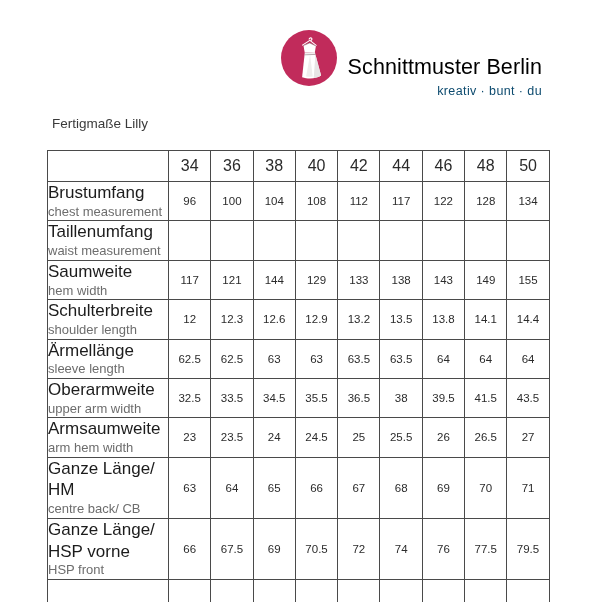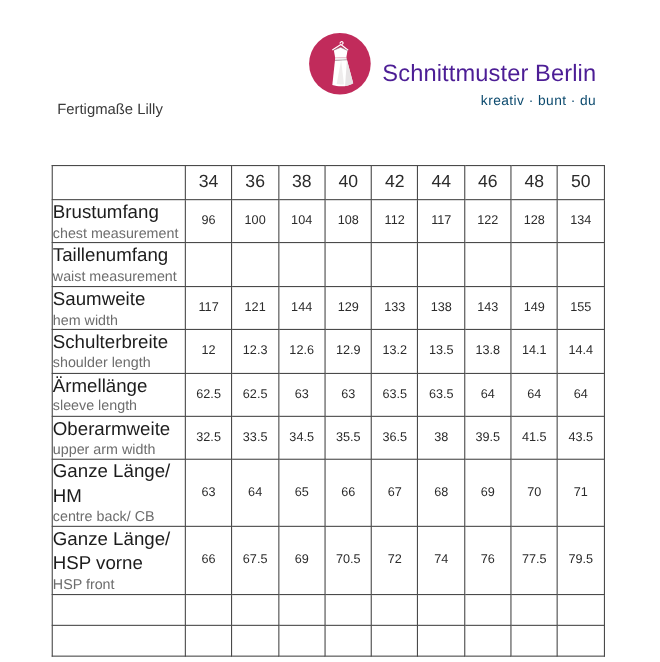--- a/index.html
+++ b/index.html
@@ -40,40 +40,40 @@
     top: 0;
   }
   .logo-text {
     display: flex;
     flex-direction: column;
     align-items: flex-end;
     line-height: 1;
   }
   .brand-name {
     font-size: 21.5px;
-    color: #4c1d95;
+    color: #000000;
     letter-spacing: 0.1px;
     white-space: nowrap;
     font-weight: 400;
     margin-top: 39px;
   }
   .brand-tagline {
     margin-top: 6px;
     font-size: 12.5px;
     color: #0c4a6e;
     letter-spacing: 0.4px;
     white-space: nowrap;
     font-weight: 400;
   }
 
   
   .page-title {
     position: absolute;
     left: 52px;
-    top: 92px;
+    top: 116px;
     font-size: 13.5px;
     color: #3a3a3a;
     font-weight: 400;
   }
 
   
   .table-wrap {
     position: absolute;
     left: 47px;
     top: 150px;
@@ -280,20 +280,35 @@
         <td class="val">33.5</td>
         <td class="val">34.5</td>
         <td class="val">35.5</td>
         <td class="val">36.5</td>
         <td class="val">38</td>
         <td class="val">39.5</td>
         <td class="val">41.5</td>
         <td class="val">43.5</td>
       </tr>
 
+      <tr class="data-row">
+        <td class="rowlabel">
+          <span class="lbl-de">Armsaumweite</span>
+          <span class="lbl-en">arm hem width</span>
+        </td>
+        <td class="val">23</td>
+        <td class="val">23.5</td>
+        <td class="val">24</td>
+        <td class="val">24.5</td>
+        <td class="val">25</td>
+        <td class="val">25.5</td>
+        <td class="val">26</td>
+        <td class="val">26.5</td>
+        <td class="val">27</td>
+      </tr>
 
       <tr class="data-row">
         <td class="rowlabel">
           <span class="lbl-de">Ganze Länge/ HM</span>
           <span class="lbl-en">centre back/ CB</span>
         </td>
         <td class="val">63</td>
         <td class="val">64</td>
         <td class="val">65</td>
         <td class="val">66</td>

